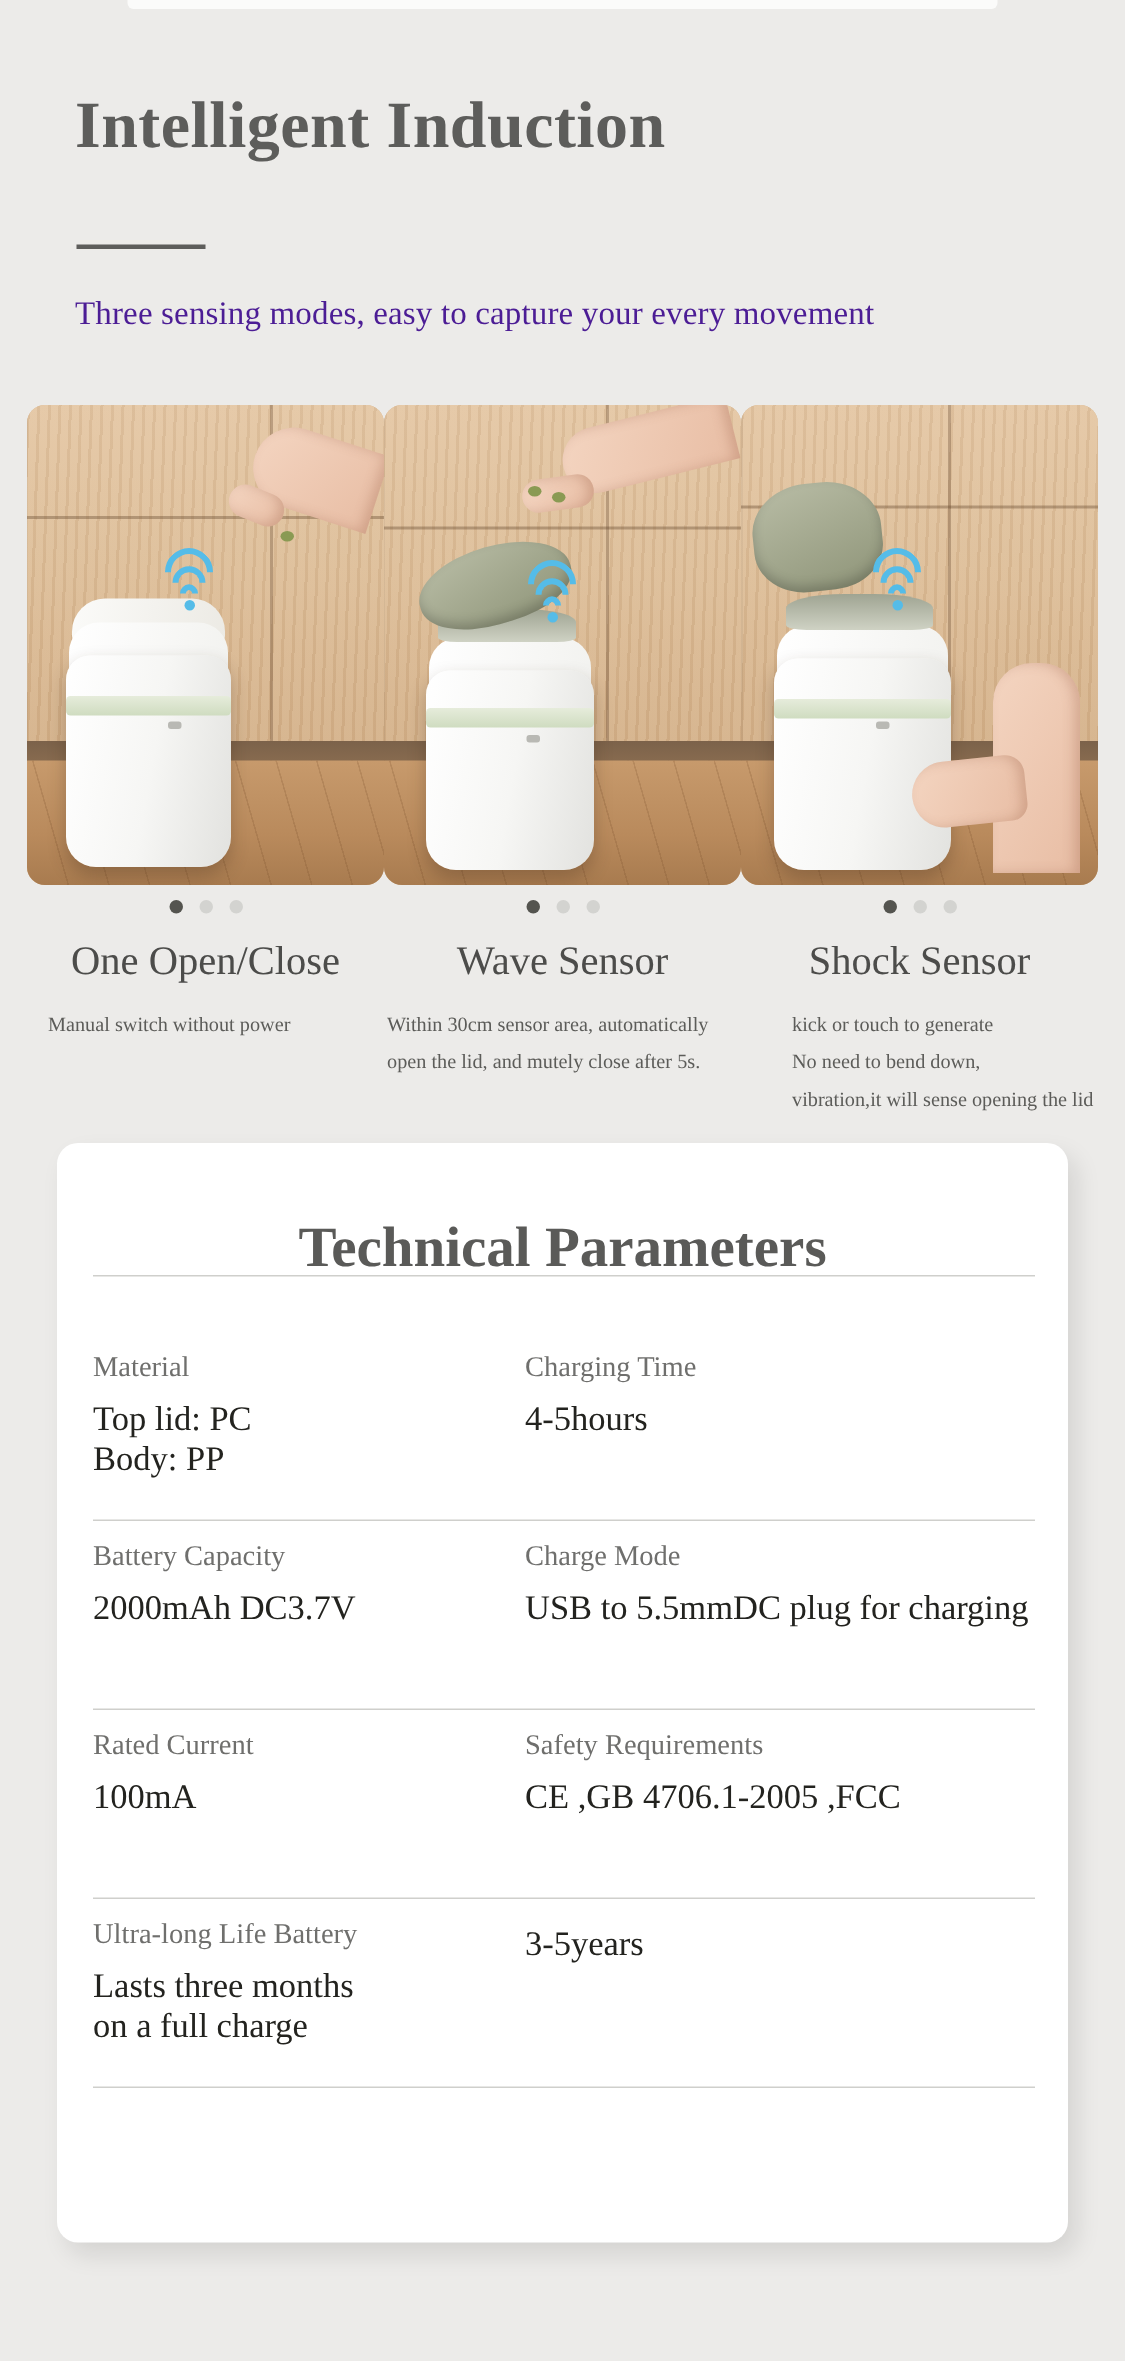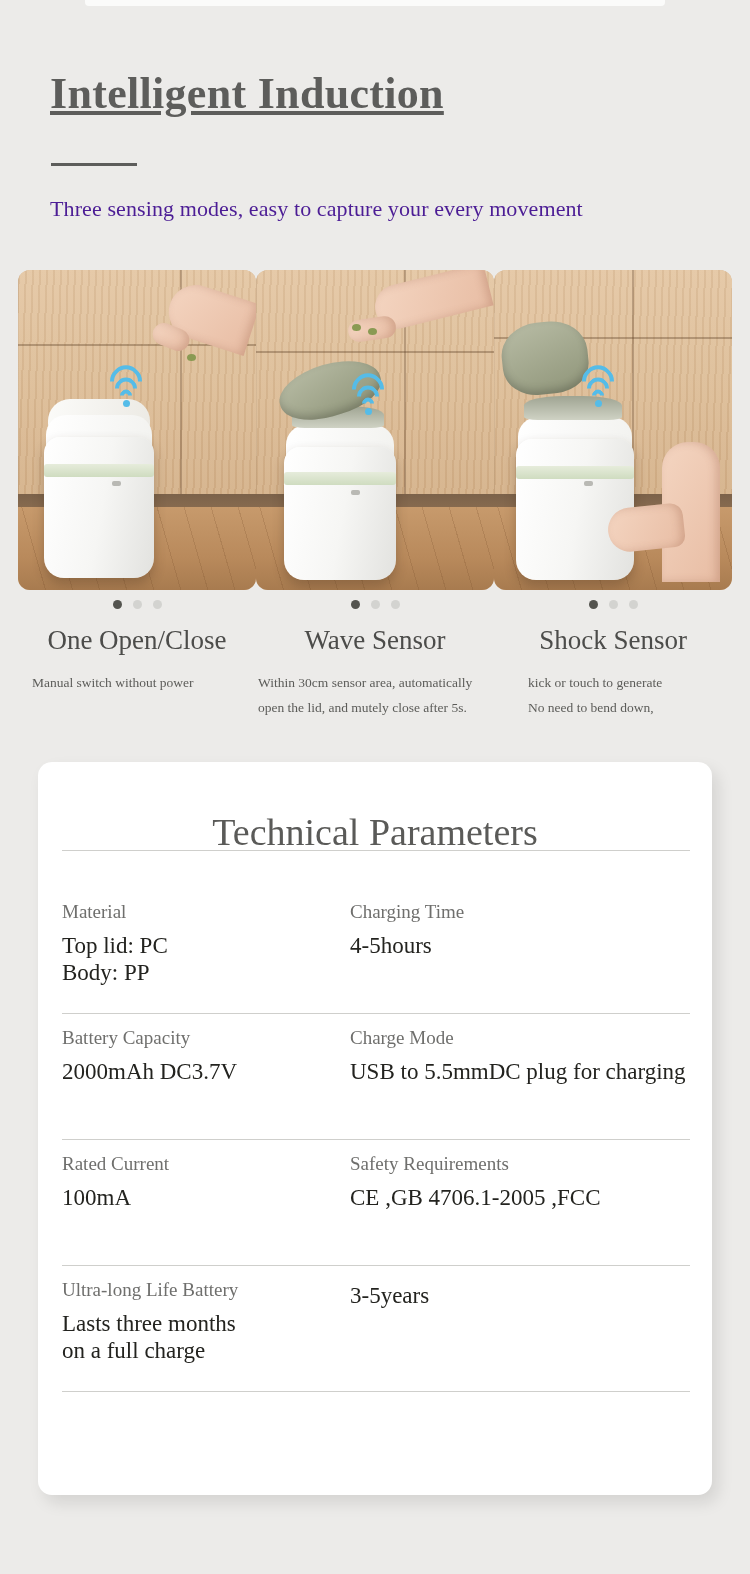--- a/index.html
+++ b/index.html
@@ -12,24 +12,24 @@
   .page { position:relative; width:750px; height:1574px; background:#ecebe9; }
 
   
   .top-strip{
     position:absolute; left:85px; top:0; width:580px; height:6px;
     background:#fbfbfa; border-radius:0 0 4px 4px;
   }
 
   
   .headline{
-    position:absolute; left:50px; top:71px;
+    position:absolute; left:50px; top:61px;
     font-family:"Liberation Serif", serif;
     font-weight:700; font-size:44px; line-height:1.05;
-    color:#5d5d5b; letter-spacing:0.3px;text-decoration:underline;
+    color:#5d5d5b; letter-spacing:0.3px;
   }
   .rule{
     position:absolute; left:51px; top:163px;
     width:86px; height:3px; background:#5d5d5b;
   }
   .subhead{
     position:absolute; left:50px; top:196px;
     font-size:22px; color:#4c1d95; letter-spacing:.1px;
     white-space:nowrap;
   }
@@ -166,21 +166,21 @@
   .panel{
     position:absolute; left:38px; top:762px;
     width:674px; height:733px;
     background:#fff; border-radius:14px;
     box-shadow:6px 8px 16px rgba(0,0,0,.10);
     overflow:hidden;
   }
   .panel-title{
     position:absolute; left:0; right:0; top:48px;
     text-align:center;
-    font-weight:400; font-size:38px; color:#5a5a58;
+    font-weight:700; font-size:38px; color:#5a5a58;
     font-family:"Liberation Serif", serif;
   }
   .spec-table{
     position:absolute; left:24px; top:126px; right:8px;
   }
   .spec-row{ position:relative; height:126px; }
   .spec-row .cells{ display:flex; padding-top:10px; }
   .spec-row .col{ flex:0 0 288px; }
   .spec-row .col.wide{ flex:1 1 auto; }
   .spec-key{
@@ -325,20 +325,21 @@
       </div>
       <div class="dots">
         <i class="on"></i>
         <i></i>
         <i></i>
       </div>
       <div class="cap-title">Shock Sensor</div>
       <div class="cap-lines">
         <div>kick or touch to generate</div>
         <div>No need to bend down,</div>
+        <div>vibration,it will sense opening the lid</div>
       </div>
     </div>
 
   </div>
 
   <div class="panel">
     <div class="panel-title">Technical Parameters</div>
 
     <div class="spec-table">
 

